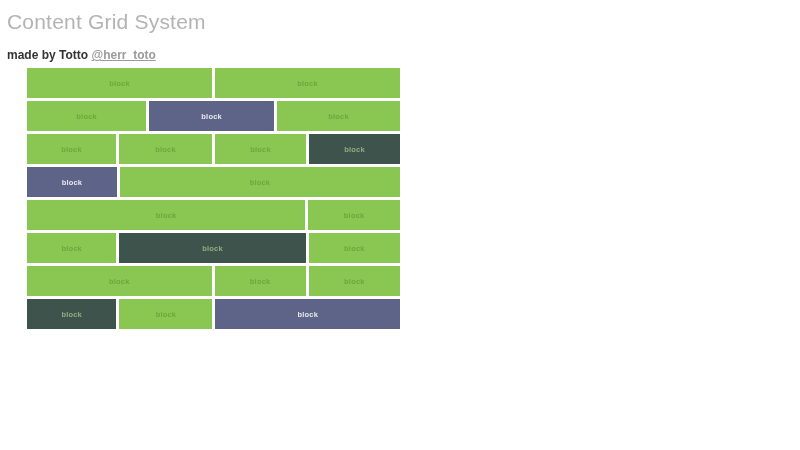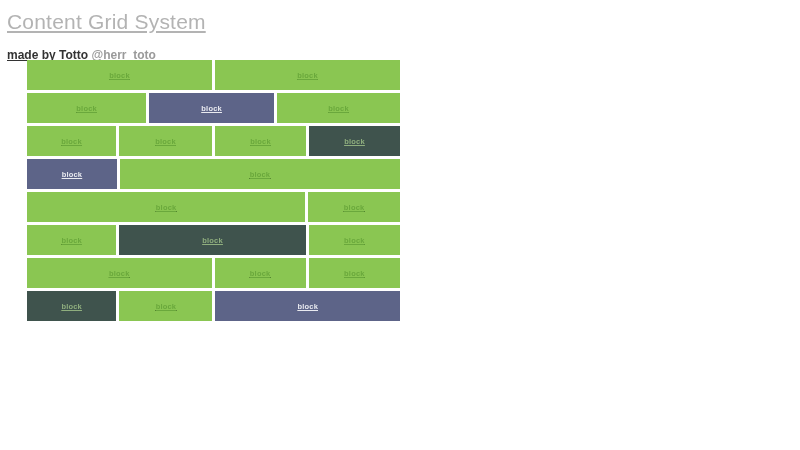--- a/index.html
+++ b/index.html
@@ -1,15 +1,15 @@
 <!DOCTYPE html>
 <html><head>
 <meta charset="utf-8">
 <style>
-  * { box-sizing: border-box; text-decoration: underline; }
+  * { box-sizing: border-box; }
   html, body {
     margin: 0;
     padding: 0;
     width: 800px;
     height: 450px;
     background: #ffffff;
     font-family: "Liberation Sans", sans-serif;
     overflow: hidden;
   }
 
@@ -47,21 +47,21 @@
     color: #9a9a9a;
     font-weight: bold;
     text-decoration: underline;
     cursor: pointer;
   }
 
   
   .grid {
     position: absolute;
     left: 7px;
-    top: 60px;
+    top: 68px;
     width: 393px;
     padding-left: 20px;
   }
 
   .grid-row {
     display: flex;
     width: 100%;
     margin-bottom: 3px;
   }
 

